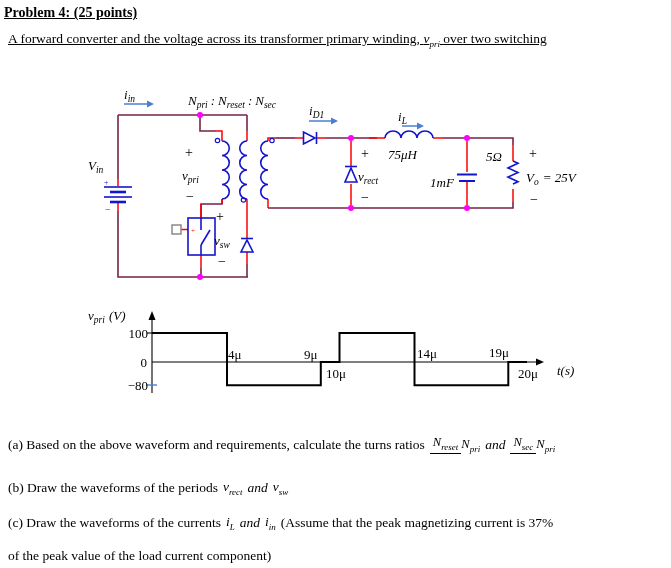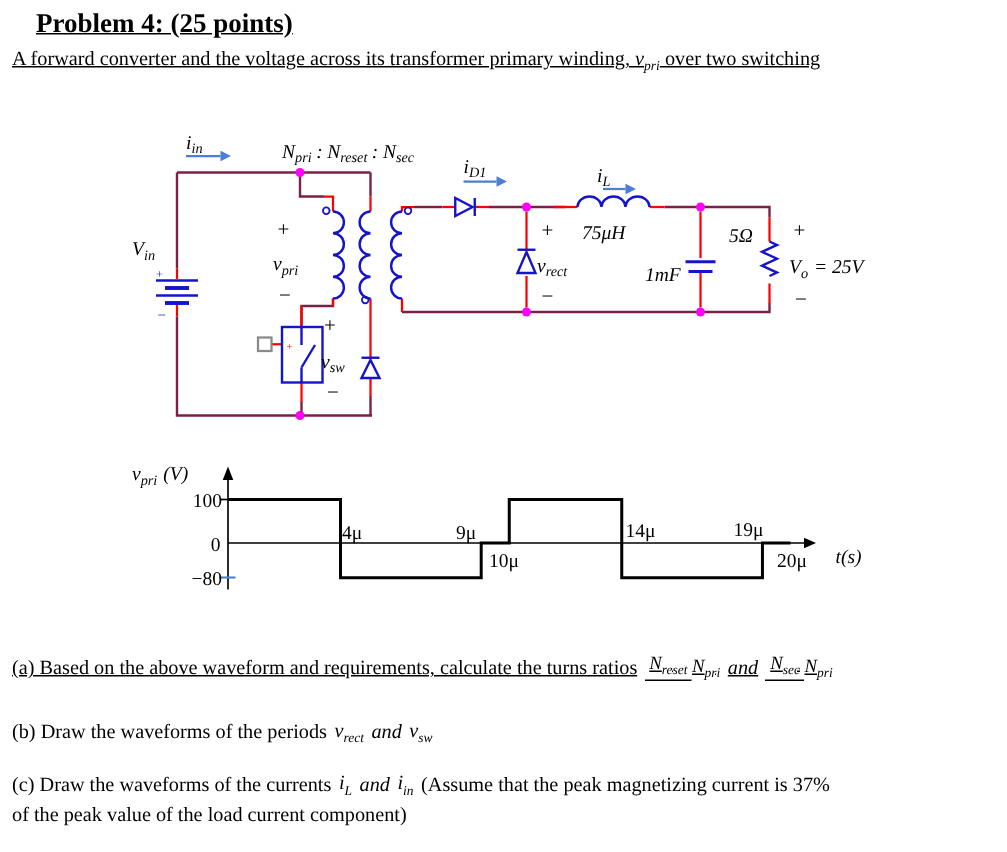--- a/index.html
+++ b/index.html
@@ -1,19 +1,19 @@
 <!DOCTYPE html>
 <html style="--wire: #7a2147; --component: #1414cc; --node: #ff00ff; --terminal: #ff0000; --arrow: #4a7fd4; --gate: #8a8a8a; --ink: #000000;"><head>
 <meta charset="utf-8">
 <style>
   html,body{margin:0;padding:0;background:#ffffff;}
   .page{position:relative;width:671px;height:568px;background:#fff;overflow:hidden;
         font-family:"Liberation Serif", serif;color:#000;}
   .abs{position:absolute;}
-  .title{left:24px;top:5px;font-size:18px;font-weight:bold;text-decoration:underline;}
+  .title{left:4px;top:5px;font-size:14px;font-weight:bold;text-decoration:underline;}
   .intro{left:8px;top:28px;width:658px;font-size:13.5px;line-height:22.5px;text-decoration:underline;}
   .m{font-style:italic;}
   sub{font-size:9px;font-style:italic;}
   svg text{font-family:"Liberation Serif", serif;}
   .t{font-size:13px;font-style:italic;fill:#000;}
   .ts{font-size:9.5px;font-style:italic;}
   .tn{font-size:13px;fill:#000;}
   .sign{font-size:14px;fill:#000;}
   .w{fill:none;stroke:var(--wire,#7a2147);stroke-width:1.6;}
   .r{fill:none;stroke:var(--terminal,#ff0000);stroke-width:1.5;}
@@ -209,21 +209,21 @@
       <text class="tn" x="228" y="359">4μ</text>
       <text class="tn" x="304" y="359">9μ</text>
       <text class="tn" x="326" y="378">10μ</text>
       <text class="tn" x="417" y="358">14μ</text>
       <text class="tn" x="489" y="357">19μ</text>
       <text class="tn" x="518" y="378">20μ</text>
       <text class="t" x="557" y="375">t(s)</text>
     </g>
   </svg>
 
-  <div class="abs q qrow" style="top:436px;text-decoration:underline;">
+  <div class="abs q qrow" style="top:436px;">
     <span>(a) Based on the above waveform and requirements, calculate the turns ratios</span>
     <span class="frac">
       <span class="num"><i>N</i><sub>reset</sub></span>
       <span class="den"><i>N</i><sub>pri</sub></span>
     </span>
     <span class="m">and</span>
     <span class="frac">
       <span class="num"><i>N</i><sub>sec</sub></span>
       <span class="den"><i>N</i><sub>pri</sub></span>
     </span>
@@ -237,16 +237,16 @@
   </div>
 
   <div class="abs q" style="top:514px;">
     <div class="qrow">
       <span>(c)  Draw the waveforms of the currents</span>
       <span class="m"><span>i</span><sub>L</sub></span>
       <span class="m">and</span>
       <span class="m"><span>i</span><sub>in</sub></span>
       <span>(Assume that the peak magnetizing current is 37%</span>
     </div>
-    <div style="margin-top:3px;">of the peak value of the load current component)</div>
+    <div style="margin-top:16px;">of the peak value of the load current component)</div>
   </div>
 
 </div>
 
 </body></html>

